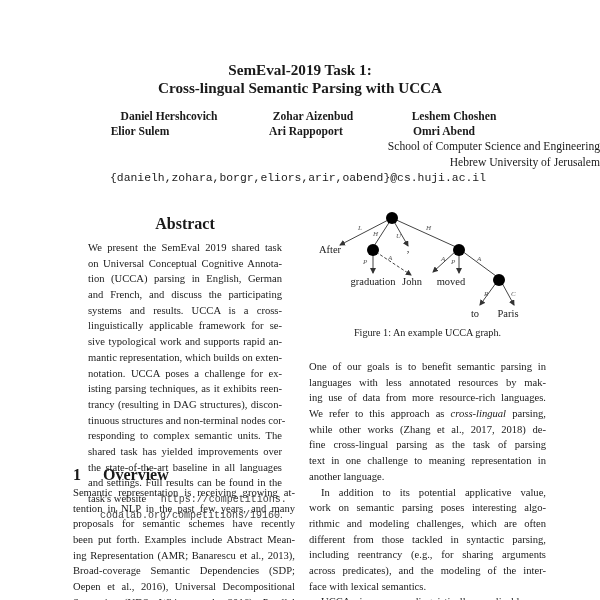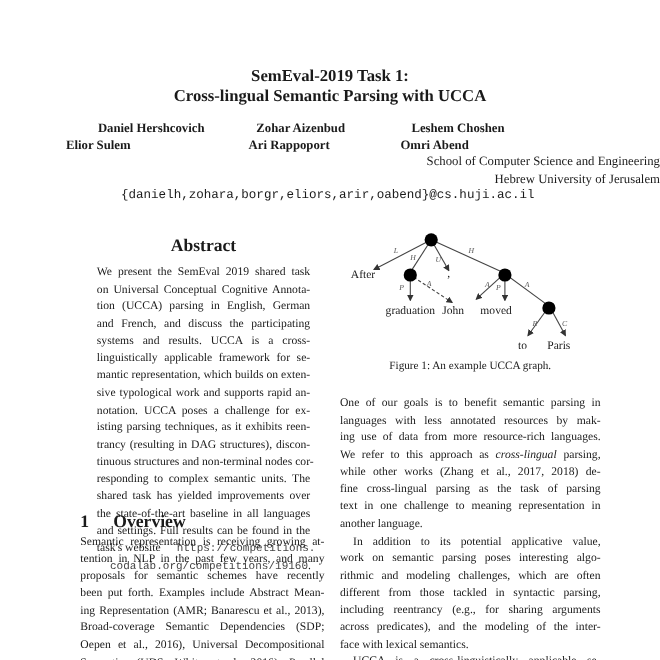--- a/index.html
+++ b/index.html
@@ -1,20 +1,20 @@
 <!DOCTYPE html>
 <html><head>
 <meta charset="utf-8">
 <style>
   html, body { margin:0; padding:0; background:#ffffff; }
   body { width:600px; height:600px; position:relative; overflow:hidden;
          font-family:"Liberation Serif", serif; color:#1a1a1a; }
   .abs { position:absolute; }
   .title { left:0; width:600px; text-align:center; font-weight:bold; font-size:15.2px; line-height:18px; }
-  .author { font-weight:bold; font-size:11.6px; text-align:left; width:160px; }
+  .author { font-weight:bold; font-size:11.6px; text-align:center; width:160px; }
   .affil { left:0; width:600px; text-align:right; font-size:11.6px; }
   .email { left:0; width:596px; text-align:center; font-family:"Liberation Mono", monospace; font-size:11.4px; }
   .col { font-size:10.6px; line-height:15.7px; text-align:justify; }
   .col .line { display:block; text-align:justify; text-align-last:justify; white-space:nowrap; overflow:visible; height:15.7px; }
   .col .line.last { text-align-last:left; }
   .mono { font-family:"Liberation Mono", monospace; font-size:10px; color:#444;padding-left:12px; }
   .heading { font-weight:bold; font-size:16px; }
   .caption { font-size:10.2px; }
   svg text { font-family:"Liberation Serif", serif; }
 </style>
@@ -36,22 +36,22 @@
 <div class="abs email" style="top:172px;">{danielh,zohara,borgr,eliors,arir,oabend}@cs.huji.ac.il</div>
 
 <div class="abs heading" style="left:70px; width:230px; text-align:center; top:215px;">Abstract</div>
 <div class="abs col" style="left:88px; width:194px; top:240px;">
   <span class="line">We present the SemEval 2019 shared task</span>
   <span class="line">on Universal Conceptual Cognitive Annota-</span>
   <span class="line">tion (UCCA) parsing in English, German</span>
   <span class="line">and French, and discuss the participating</span>
   <span class="line">systems and results.  UCCA is a cross-</span>
   <span class="line">linguistically applicable framework for se-</span>
+  <span class="line">sive typological work and supports rapid an-</span>
   <span class="line">mantic representation, which builds on exten-</span>
-  <span class="line">sive typological work and supports rapid an-</span>
   <span class="line">notation.  UCCA poses a challenge for ex-</span>
   <span class="line">isting parsing techniques, as it exhibits reen-</span>
   <span class="line">trancy (resulting in DAG structures), discon-</span>
   <span class="line">tinuous structures and non-terminal nodes cor-</span>
   <span class="line">responding to complex semantic units.  The</span>
   <span class="line">shared task has yielded improvements over</span>
   <span class="line">the state-of-the-art baseline in all languages</span>
   <span class="line">and settings.  Full results can be found in the</span>
   <span class="line"><span>task's website </span><span class="mono">https://competitions.</span></span>
   <span class="line last"><span class="mono">codalab.org/competitions/19160</span><span>.</span></span>

